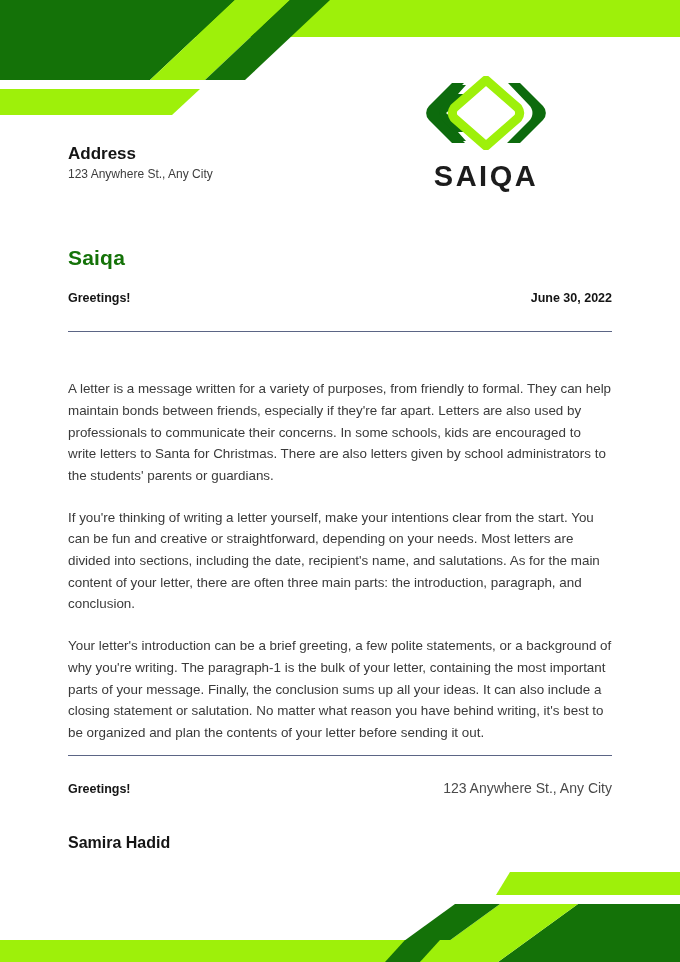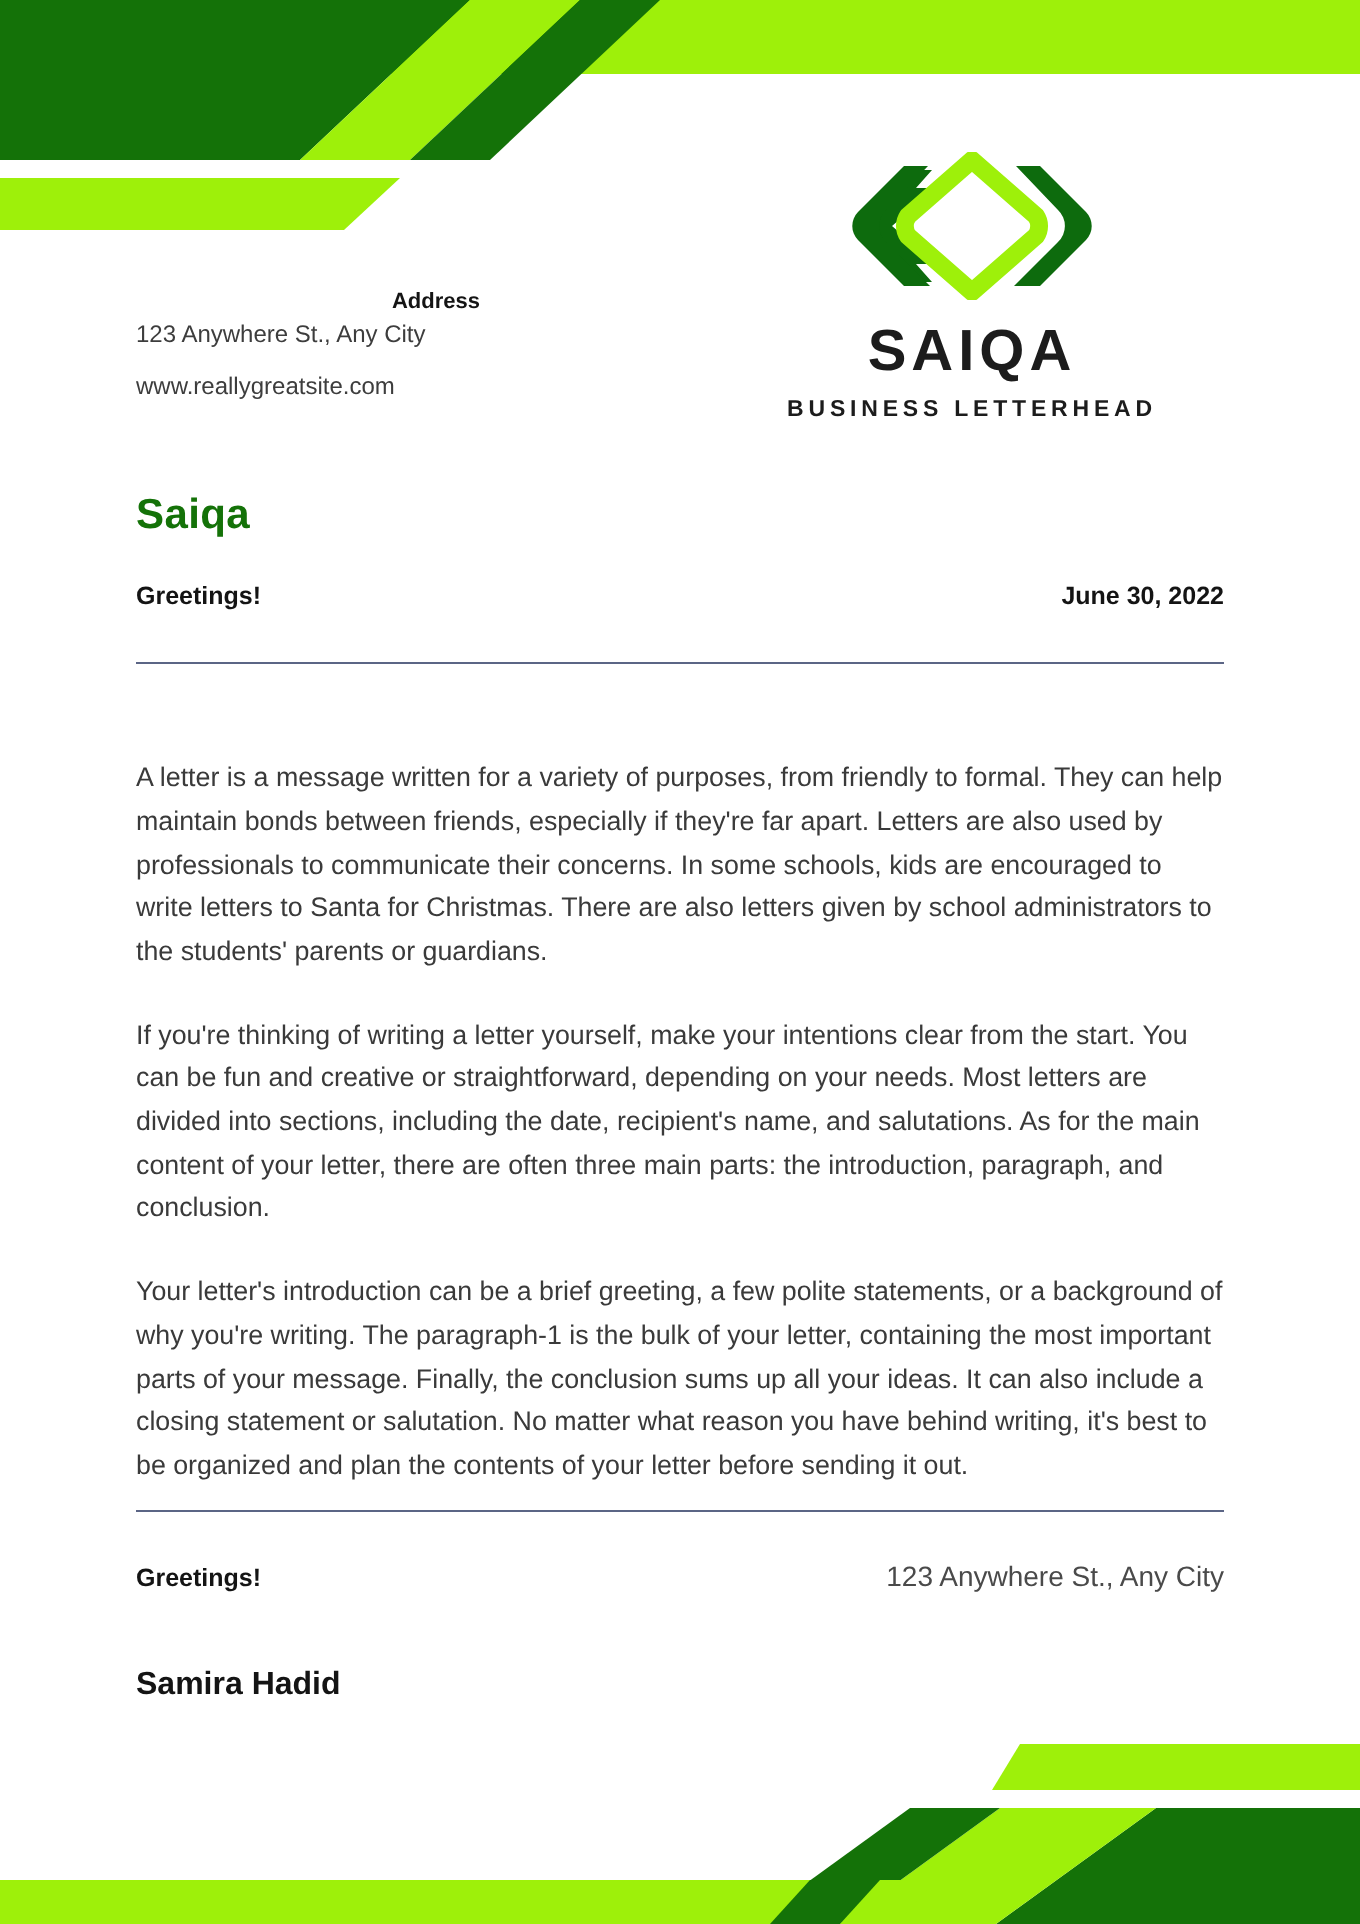--- a/index.html
+++ b/index.html
@@ -52,26 +52,25 @@
     line-height:1;
   }
 
   
   .contact {
     position:absolute;
     top:145px; left:68px;
     width:300px;
   }
   .contact-label {
-    font-size:11px;
+    font-size:17px;
     font-weight:bold;
     color:#141414;
     line-height:1.1;
     margin-bottom:4px;
-    text-align:center;
   }
   .contact-value {
     font-size:12px;
     color:#3d3d3d;
     line-height:1.1;
     margin-bottom:13px;
   }
   .contact-value.last { margin-bottom:0; }
 
   
@@ -168,27 +167,25 @@
     <svg class="brand-mark" width="128" height="74" viewBox="0 0 128 74">
 
       <path d="M44 9 L31 9 L8 32 A8 8 0 0 0 8 42 L31 65 L44 65 L36 56 L46 56 L24 37 L46 18 L36 18 Z" fill="#0d6b0d"></path>
       <path d="M42 7 L30 7 L7 30 A10 10 0 0 0 7 44 L30 67 L43 67 L21 45 A11 11 0 0 1 21 29 Z" fill="#0d6b0d"></path>
 
       <path d="M86 7 L98 7 L121 30 A10 10 0 0 1 121 44 L98 67 L85 67 L107 45 A11 11 0 0 0 107 29 Z" fill="#0d6b0d"></path>
 
       <path d="M64 4 L96 32 A9 9 0 0 1 96 42 L64 70 L32 42 A9 9 0 0 1 32 32 Z" fill="none" stroke="#9ef00a" stroke-width="9" stroke-linejoin="round"></path>
     </svg>
     <div class="brand-name">SAIQA</div>
-    <div class="brand-tagline">BUSINESS LETTERHEAD</div>
   </div>
 
   <div class="contact">
     <div class="contact-label">Address</div>
     <div class="contact-value">123 Anywhere St., Any City</div>
-    <div class="contact-value last">www.reallygreatsite.com</div>
   </div>
 
   <div class="letter">
     <div class="letter-title">Saiqa</div>
     <div class="letter-meta">
       <div class="letter-salutation">Greetings!</div>
       <div class="letter-date">June 30, 2022</div>
     </div>
     <div class="rule"></div>
     <div class="paragraphs">

